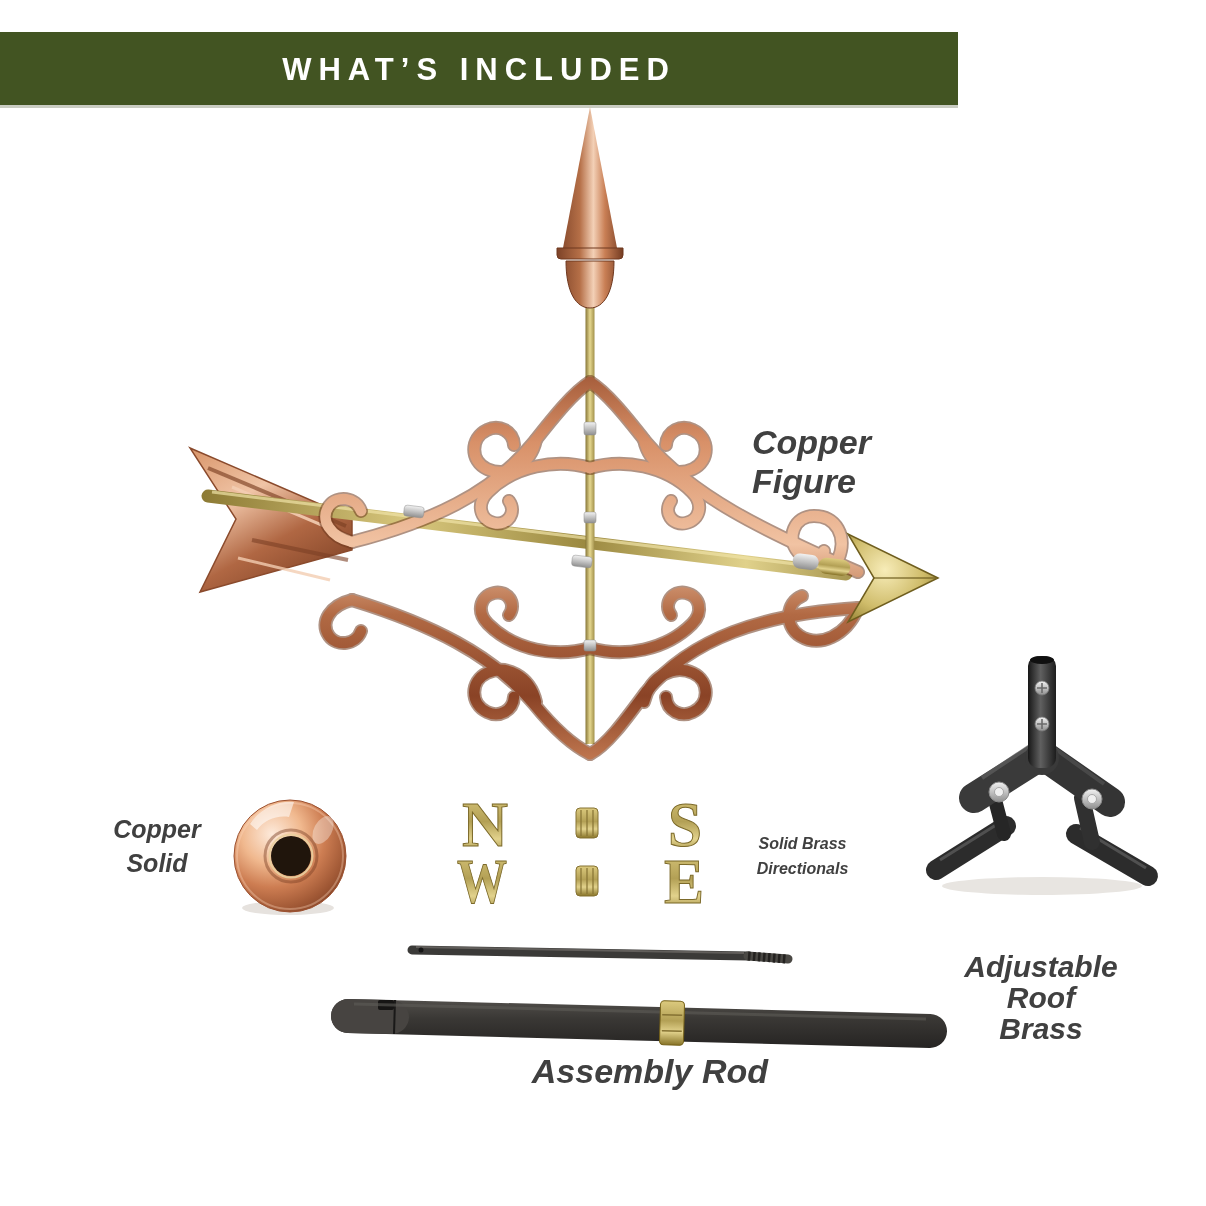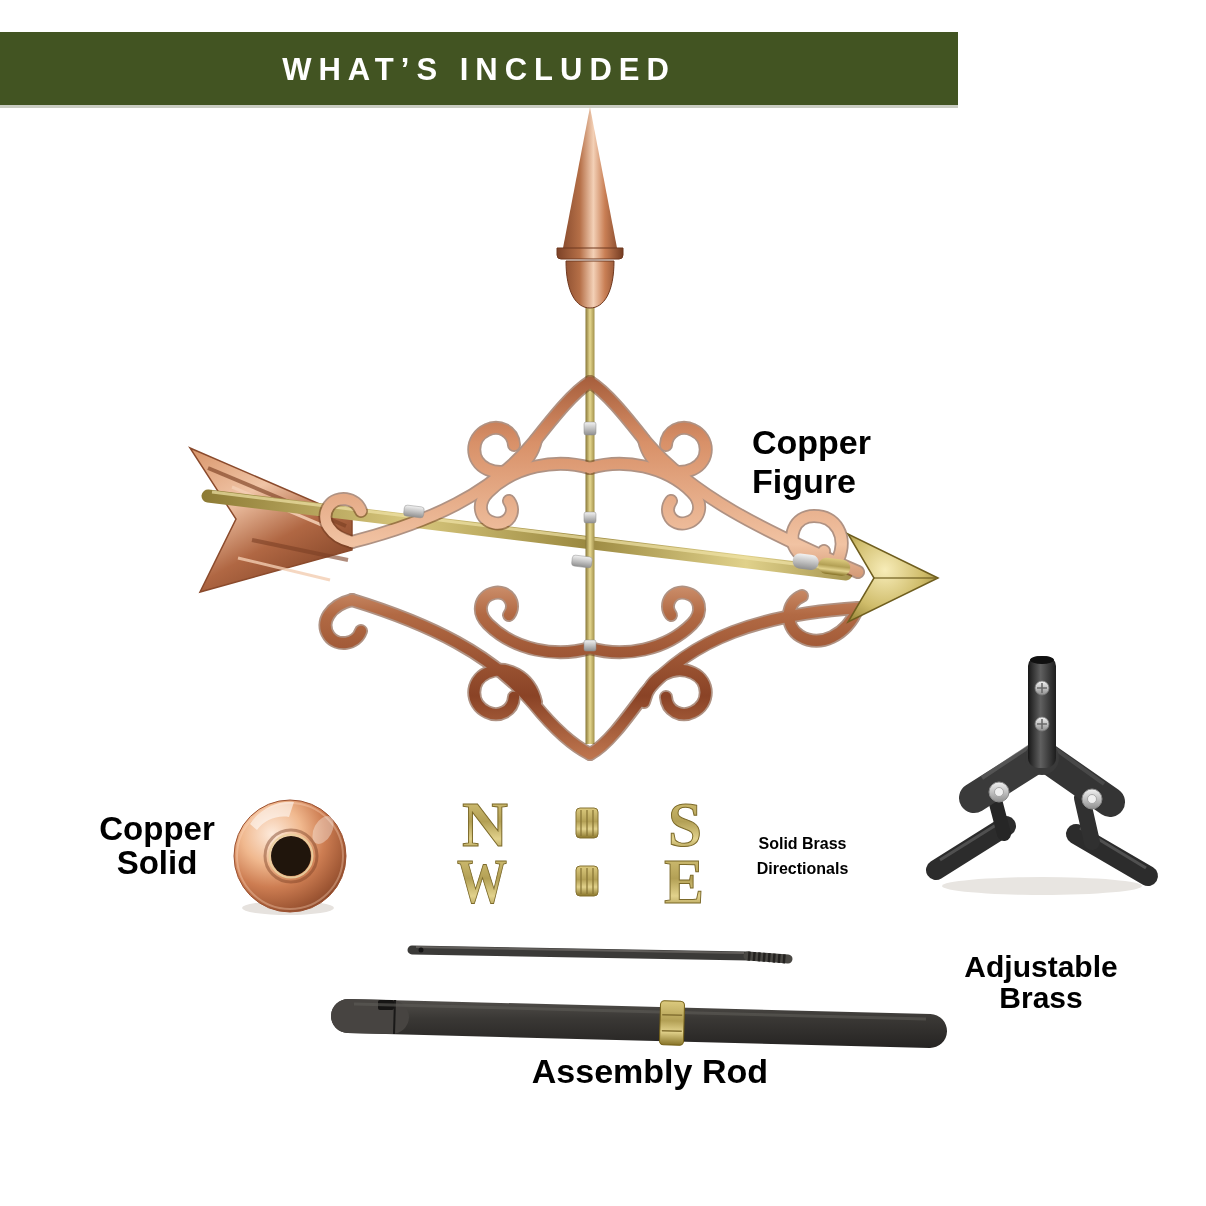--- a/index.html
+++ b/index.html
@@ -2,23 +2,23 @@
 <html><head>
 <meta charset="utf-8">
 <style>
   html,body{margin:0;padding:0;background:#ffffff;}
   .canvas{position:relative;width:1206px;height:1206px;background:#ffffff;overflow:hidden;
           font-family:"Liberation Sans",sans-serif;}
   .header{position:absolute;left:0;top:0;width:958px;height:73px;background:#425422;
           border-bottom:3px solid #c9ccc2;margin-top:32px;}
   .header .title{width:100%;height:73px;line-height:75px;text-align:center;color:#ffffff;
           font-size:31px;font-weight:700;letter-spacing:7px;}
-  .lbl{position:absolute;color:#000000;font-weight:700;}
+  .lbl{position:absolute;color:#404040;font-weight:700;font-style:italic;}
   .lbl-figure{left:752px;top:423px;width:230px;font-size:34px;}
-  .lbl-globe{left:52px;top:812px;width:210px;font-size:33px;line-height:34px;text-align:center;}
+  .lbl-globe{left:52px;top:812px;width:210px;font-size:25px;line-height:34px;text-align:center;}
   .lbl-dir{left:710px;top:831px;width:185px;font-size:16px;line-height:25px;text-align:center;}
   .lbl-mount{left:946px;top:951px;width:190px;font-size:30px;line-height:31px;text-align:center;}
   .lbl-rod{left:452px;top:1052px;width:316px;font-size:34px;text-align:right;}
   svg.art{position:absolute;left:0;top:0;}
   .dirletter{font-family:"Liberation Serif",serif;font-weight:700;font-size:63px;}
 </style>
 </head>
 <body>
 
 <div class="canvas">
@@ -255,18 +255,19 @@
     <div>Solid</div>
   </div>
 
   <div class="lbl lbl-dir">
     <div>Solid Brass</div>
     <div>Directionals</div>
   </div>
 
   <div class="lbl lbl-mount">
     <div>Adjustable</div>
+    <div>Roof</div>
     <div>Brass</div>
   </div>
 
   <div class="lbl lbl-rod">Assembly Rod</div>
 
 </div>
 
 </body></html>

